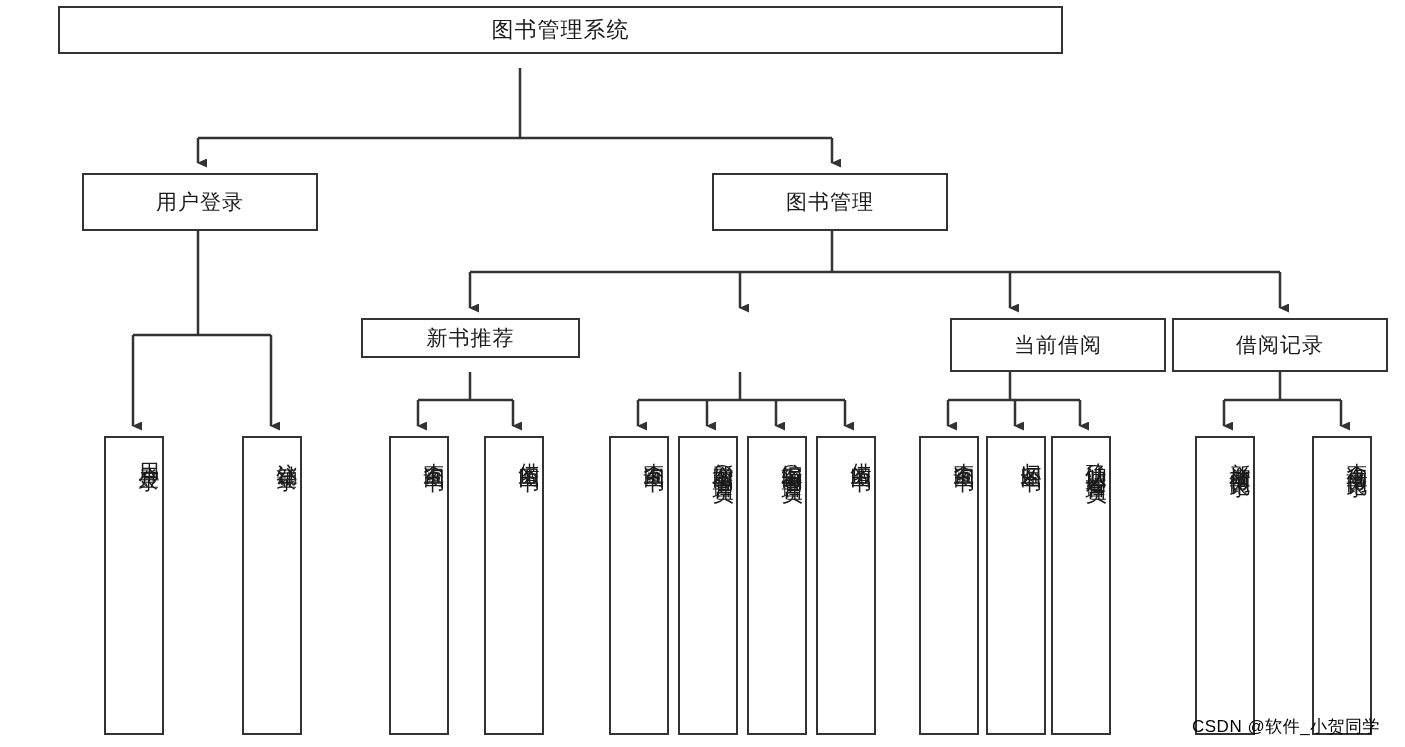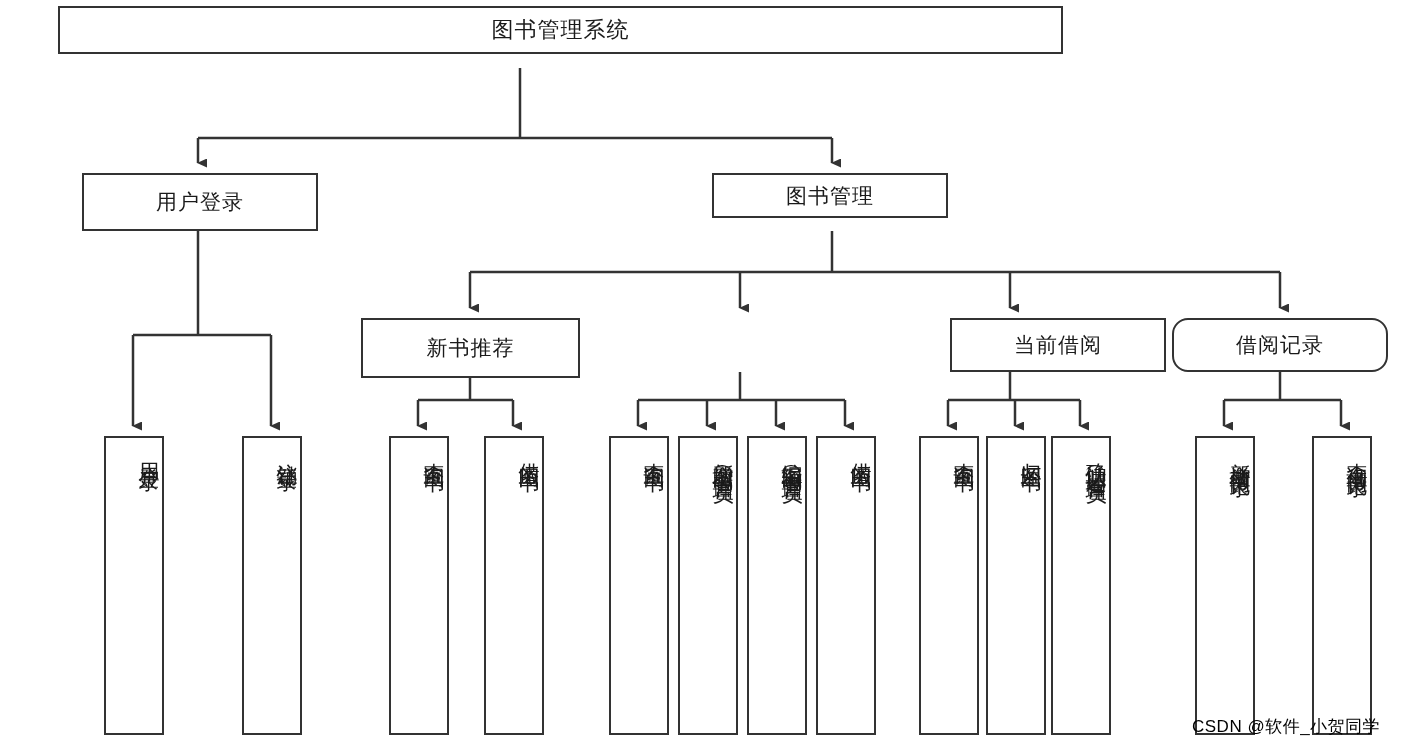--- a/index.html
+++ b/index.html
@@ -122,28 +122,28 @@
       <path d="M1224,400 L1341,400"></path>
       <path d="M1224,400 L1224,426" marker-end="url(#arr)"></path>
       <path d="M1341,400 L1341,426" marker-end="url(#arr)"></path>
     </g>
   </svg>
 
   <div class="node horiz root" style="left:17px; top:6px; width:1005px; height:48px;margin-left:41px;">图书管理系统</div>
 
   <div class="node horiz" style="left:82px; top:173px; width:236px; height:58px;">用户登录</div>
 
-  <div class="node horiz" style="left:712px; top:173px; width:236px; height:45px;">图书管理</div>
+  <div class="node horiz" style="left:712px; top:173px; width:236px; height:58px;">图书管理</div>
 
-  <div class="node horiz" style="left:361px; top:318px; width:219px; height:60px;">新书推荐</div>
+  <div class="node horiz" style="left:361px; top:318px; width:219px; height:40px;">新书推荐</div>
 
 
   <div class="node horiz" style="left:902px; top:318px; width:216px; height:54px;margin-left:48px;">当前借阅</div>
 
-  <div class="node horiz" style="left:1172px; top:318px; width:216px; height:54px;border-radius:16px;">借阅记录</div>
+  <div class="node horiz" style="left:1172px; top:318px; width:216px; height:54px;">借阅记录</div>
 
   <div class="node vert" style="left:104px; top:436px; width:60px; height:299px;">
     <span>用户登录</span>
   </div>
   <div class="node vert" style="left:242px; top:436px; width:60px; height:299px;">
     <span>注销登录</span>
   </div>
 
   <div class="node vert" style="left:389px; top:436px; width:60px; height:299px;">
     <span>查询图书</span>

